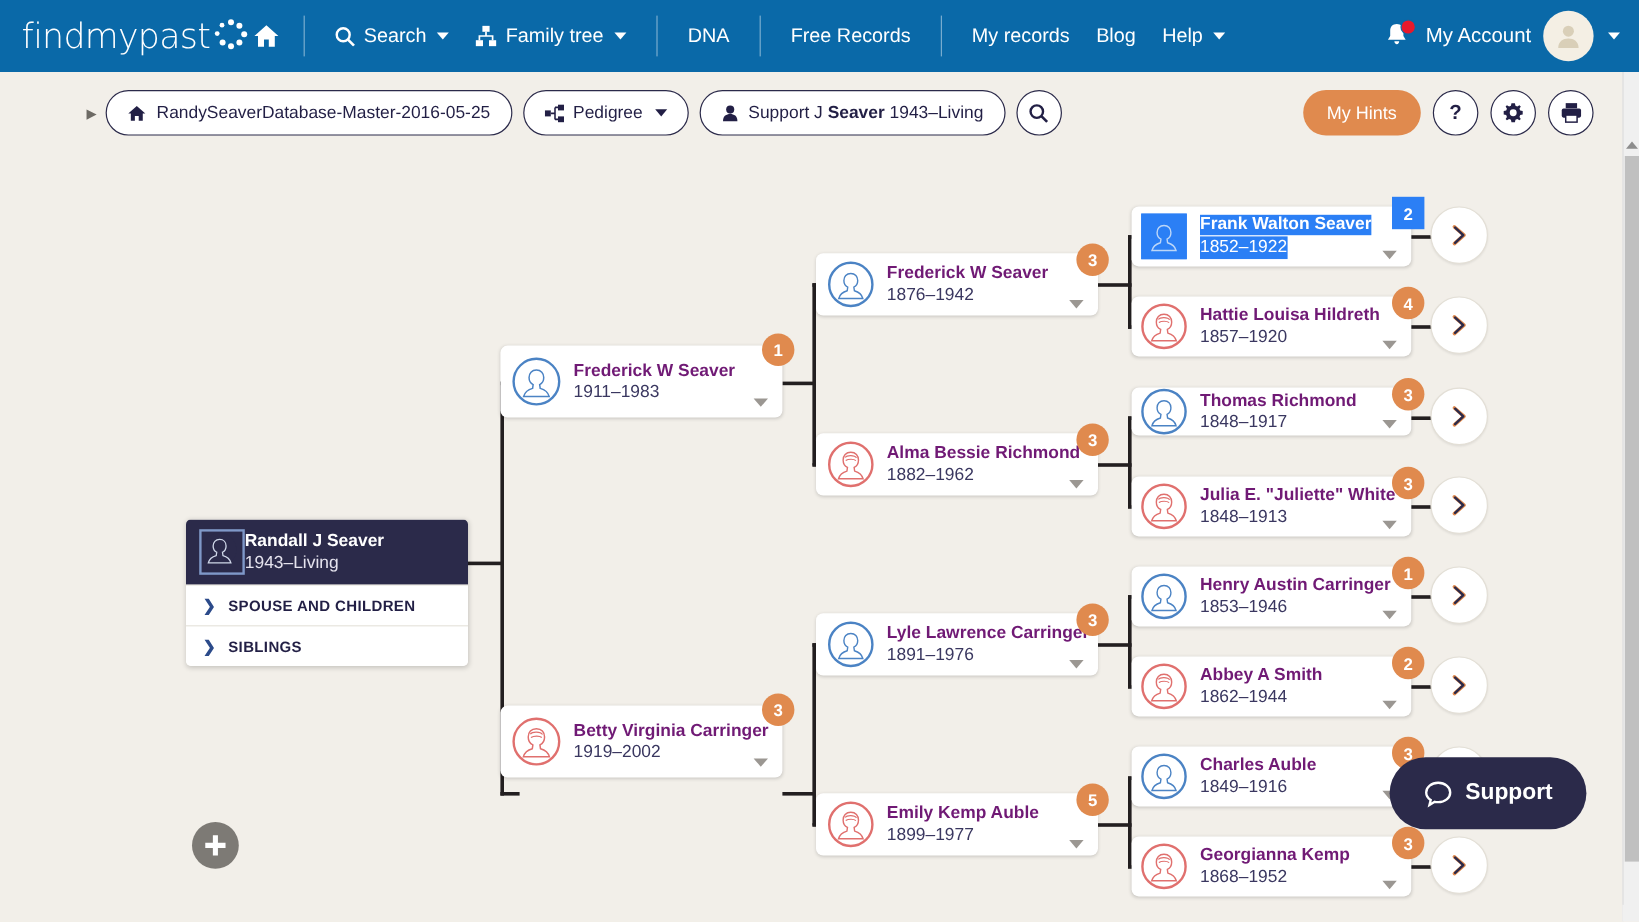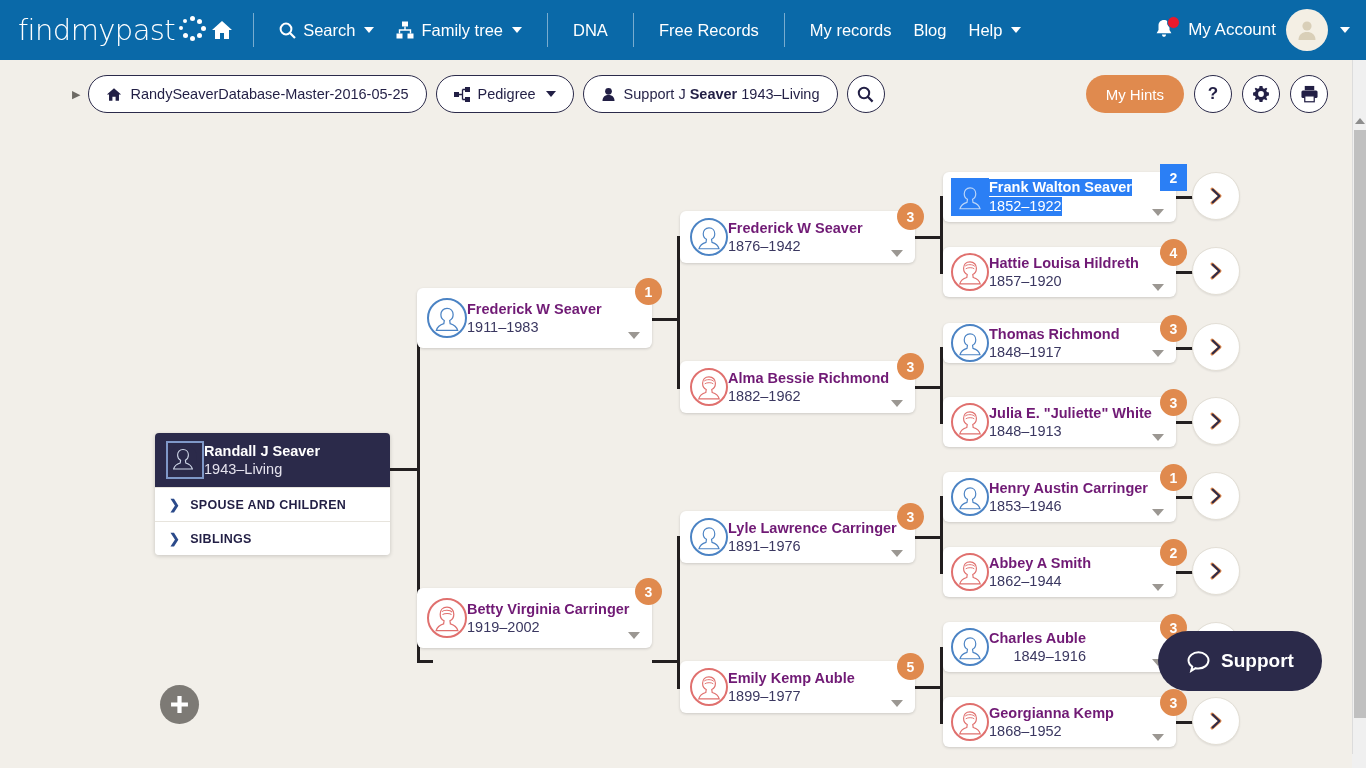--- a/index.html
+++ b/index.html
@@ -123,21 +123,21 @@
   }
   .card .av {
     border-radius: 50%;
     flex: none;
     display: flex; align-items: center; justify-content: center;
     background: #fff;
   }
   .av.male { border: 2.5px solid #4b83c4; }
   .av.female { border: 2.5px solid #e0706e; }
   .av.sel { border-color: #2b7ff5; background: #2b7ff5; border-radius: 0; }
-  .card .txt { overflow: hidden; }
+  .card .txt { margin-left: 11px; overflow: hidden; }
   .card .nm {
     font-weight: 700; color: #701a75; font-size: 14.5px;
     white-space: nowrap; line-height: 1.15;
   }
   .card .dt {
     color: #3a3760; font-size: 14.5px; white-space: nowrap; line-height: 1.25;
     margin-top: 1px;
   }
   .card .cv {
     position: absolute; right: 12px; bottom: 9px;
@@ -639,21 +639,21 @@
     <span class="cv" style="bottom:6px;"></span>
   </div>
   <div class="badge" style="left:1160px;top:411px;">2</div>
   <div class="expand" style="left:1192px;top:419px;">
     <svg width="22" height="22" viewBox="0 0 22 22">
       <path d="M7 4 L15 11 L7 18" fill="none" stroke="#e08a4e" stroke-width="3" stroke-linecap="round" stroke-linejoin="round"></path>
       <path d="M7.6 4.6 L14.4 11 L7.6 17.4" fill="none" stroke="#2b2a4a" stroke-width="2" stroke-linecap="round" stroke-linejoin="round"></path>
     </svg>
   </div>
 
-  <div class="card" style="left:943px;top:494px;width:233px;height:50px;padding-left:8px;text-align:right;">
+  <div class="card" style="left:943px;top:494px;width:233px;height:50px;padding-left:8px;">
     <span class="av male" style="width:38px;height:38px;">
       <svg width="32" height="32" viewBox="0 0 30 30">
         <path d="M15 6.5 C11.6 6.5 9.6 9 9.6 12 C9.6 14.6 11 16.4 12.6 17.2 L12.2 20 C8.6 21 6.4 23 5.6 26 L24.4 26 C23.6 23 21.4 21 17.8 20 L17.4 17.2 C19 16.4 20.4 14.6 20.4 12 C20.4 9 18.4 6.5 15 6.5 Z" fill="none" stroke="#4b83c4" stroke-width="1.1"></path>
       </svg>
     </span>
     <span class="txt">
       <span class="nm">Charles Auble</span><br>
       <span class="dt">1849–1916</span>
     </span>
     <span class="cv" style="bottom:6px;"></span>

